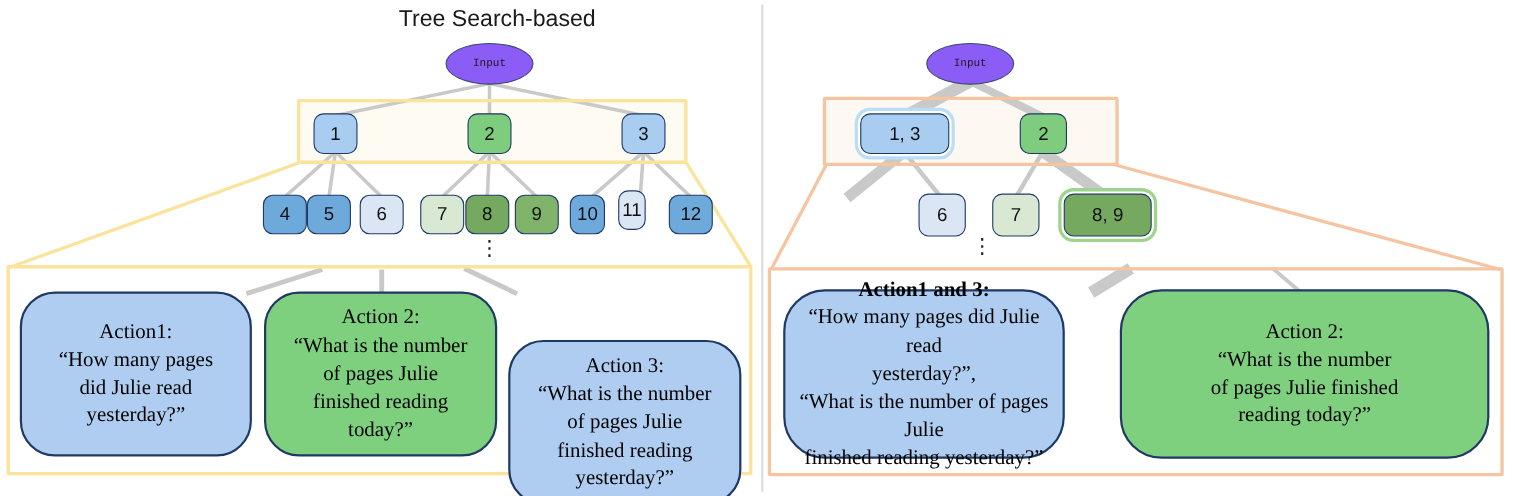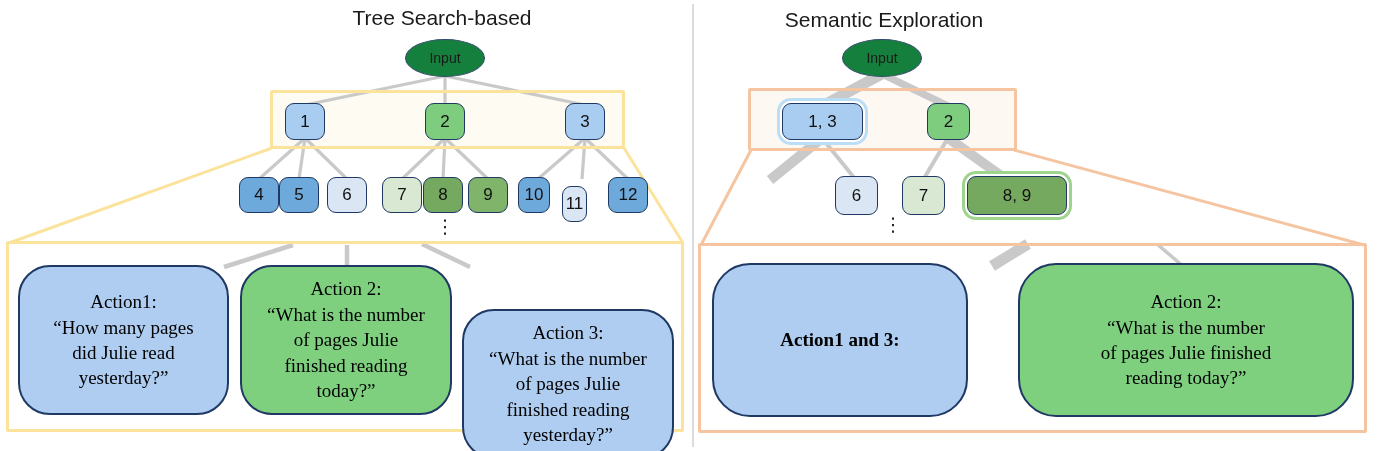--- a/index.html
+++ b/index.html
@@ -4,21 +4,21 @@
 <style>
   html,body{margin:0;padding:0;background:#ffffff;}
   #canvas{position:relative;width:1377px;height:451px;background:#ffffff;overflow:hidden;
           font-family:"Liberation Sans",sans-serif;}
   .layer-svg{position:absolute;left:0;top:0;z-index:1;}
   .frame{position:absolute;z-index:2;box-sizing:border-box;background:transparent;border-style:solid;border-width:3px;border-radius:2px;}
   .frame.yellow{border-color:#fbe39c;}
   .frame.orange{border-color:#f5c5a2;}
   .title{position:absolute;z-index:3;transform:translateX(-50%);font-size:21px;color:#1a1a1a;white-space:nowrap;}
   .root{position:absolute;z-index:3;width:80px;height:38px;border:1.6px solid #33496b;border-radius:50%;
-        background:#15803d;display:flex;align-items:center;justify-content:center;font-size:14px;color:#1a1a1a;box-sizing:border-box;}
+        background:#8b5cf6;display:flex;align-items:center;justify-content:center;font-size:10px;color:#1a1a1a;box-sizing:border-box;font-family:Liberation Mono, monospace;}
   .node{position:absolute;z-index:3;box-sizing:border-box;border:1.8px solid #1f3864;border-radius:9px;
         display:flex;align-items:center;justify-content:center;font-size:17px;color:#111;}
   .f-lblue{background:#a9cdf0;}
   .f-mblue{background:#6ea9dc;}
   .f-pblue{background:#dbe6f4;}
   .f-pgreen{background:#d9e8d2;}
   .f-mgreen{background:#76a960;}
   .f-mgreen2{background:#7fb46a;}
   .f-bgreen{background:#7ecc7d;}
   .ring-blue{box-shadow:0 0 0 2px #ffffff,0 0 0 5px #bbdef7;}
@@ -90,35 +90,35 @@
       <path d="M1028,244 L992,266" stroke-width="11"></path>
       <path d="M1157,244 L1184,267" stroke-width="3.5"></path>
     </g>
   </svg>
 
   <div class="frame yellow" style="left:270px;top:90px;width:355px;height:59px;"></div>
   <div class="frame yellow" style="left:6px;top:241px;width:678px;height:191px;"></div>
   <div class="frame orange" style="left:748px;top:88px;width:269px;height:63px;"></div>
   <div class="frame orange" style="left:698px;top:243px;width:669px;height:190px;"></div>
 
-  <div class="title" style="left:442px;top:6px;">Tree Search-based</div>
+  <div class="title" style="left:452px;top:6px;">Tree Search-based</div>
   <div class="root" style="left:405px;top:39px;">Input</div>
 
   <div class="node f-lblue" style="left:285px;top:103px;width:40px;height:37px;">1</div>
   <div class="node f-bgreen" style="left:425px;top:103px;width:40px;height:37px;">2</div>
   <div class="node f-lblue" style="left:565px;top:103px;width:40px;height:37px;">3</div>
 
   <div class="node f-mblue" style="left:239px;top:177px;width:40px;height:36px;">4</div>
   <div class="node f-mblue" style="left:279px;top:177px;width:40px;height:36px;">5</div>
   <div class="node f-pblue" style="left:327px;top:177px;width:40px;height:36px;">6</div>
   <div class="node f-pgreen" style="left:382px;top:177px;width:40px;height:36px;">7</div>
   <div class="node f-mgreen" style="left:423px;top:177px;width:40px;height:36px;">8</div>
   <div class="node f-mgreen2" style="left:468px;top:177px;width:40px;height:36px;">9</div>
   <div class="node f-mblue" style="left:518px;top:177px;width:32px;height:36px;">10</div>
-  <div class="node f-pblue" style="left:562px;top:186px;width:25px;height:36px;">11</div>
+  <div class="node f-pblue" style="left:562px;top:173px;width:25px;height:36px;">11</div>
   <div class="node f-mblue" style="left:608px;top:177px;width:40px;height:36px;">12</div>
 
   <div class="dots" style="left:445px;top:217px;">⋮</div>
 
   <div class="action blue r32" style="left:18px;top:265px;width:211px;height:150px;">
     <div class="action-title">Action1:</div>
     <div class="action-body">“How many pages
 did Julie read
 yesterday?”</div>
   </div>
@@ -130,34 +130,37 @@
 today?”</div>
   </div>
   <div class="action blue r32" style="left:462px;top:265px;width:212px;height:150px;margin-top:44px;">
     <div class="action-title">Action 3:</div>
     <div class="action-body">“What is the number
 of pages Julie
 finished reading
 yesterday?”</div>
   </div>
 
-  <div class="title" style="left:884px;top:8px;">Semantic Exploration</div>
   <div class="root" style="left:842px;top:39px;">Input</div>
 
   <div class="node f-lblue ring-blue" style="left:782px;top:103px;width:81px;height:37px;">1, 3</div>
   <div class="node f-bgreen" style="left:927px;top:103px;width:43px;height:37px;">2</div>
 
   <div class="node f-pblue" style="left:835px;top:176px;width:43px;height:39px;">6</div>
   <div class="node f-pgreen" style="left:902px;top:176px;width:43px;height:39px;">7</div>
-  <div class="node f-mgreen ring-green" style="left:967px;top:176px;width:100px;height:39px;">8, 9</div>
+  <div class="node f-mgreen ring-green" style="left:967px;top:176px;width:80px;height:39px;">8, 9</div>
 
   <div class="dots" style="left:893px;top:215px;">⋮</div>
 
   <div class="action blue r38" style="left:712px;top:263px;width:256px;height:154px;">
     <div class="action-title bold">Action1 and 3:</div>
+    <div class="action-body">“How many pages did Julie read
+yesterday?”,
+“What is the number of pages Julie
+finished reading yesterday?”</div>
   </div>
   <div class="action green r38" style="left:1018px;top:263px;width:336px;height:154px;">
     <div class="action-title">Action 2:</div>
     <div class="action-body">“What is the number
 of pages Julie finished
 reading today?”</div>
   </div>
 
 </div>
 

